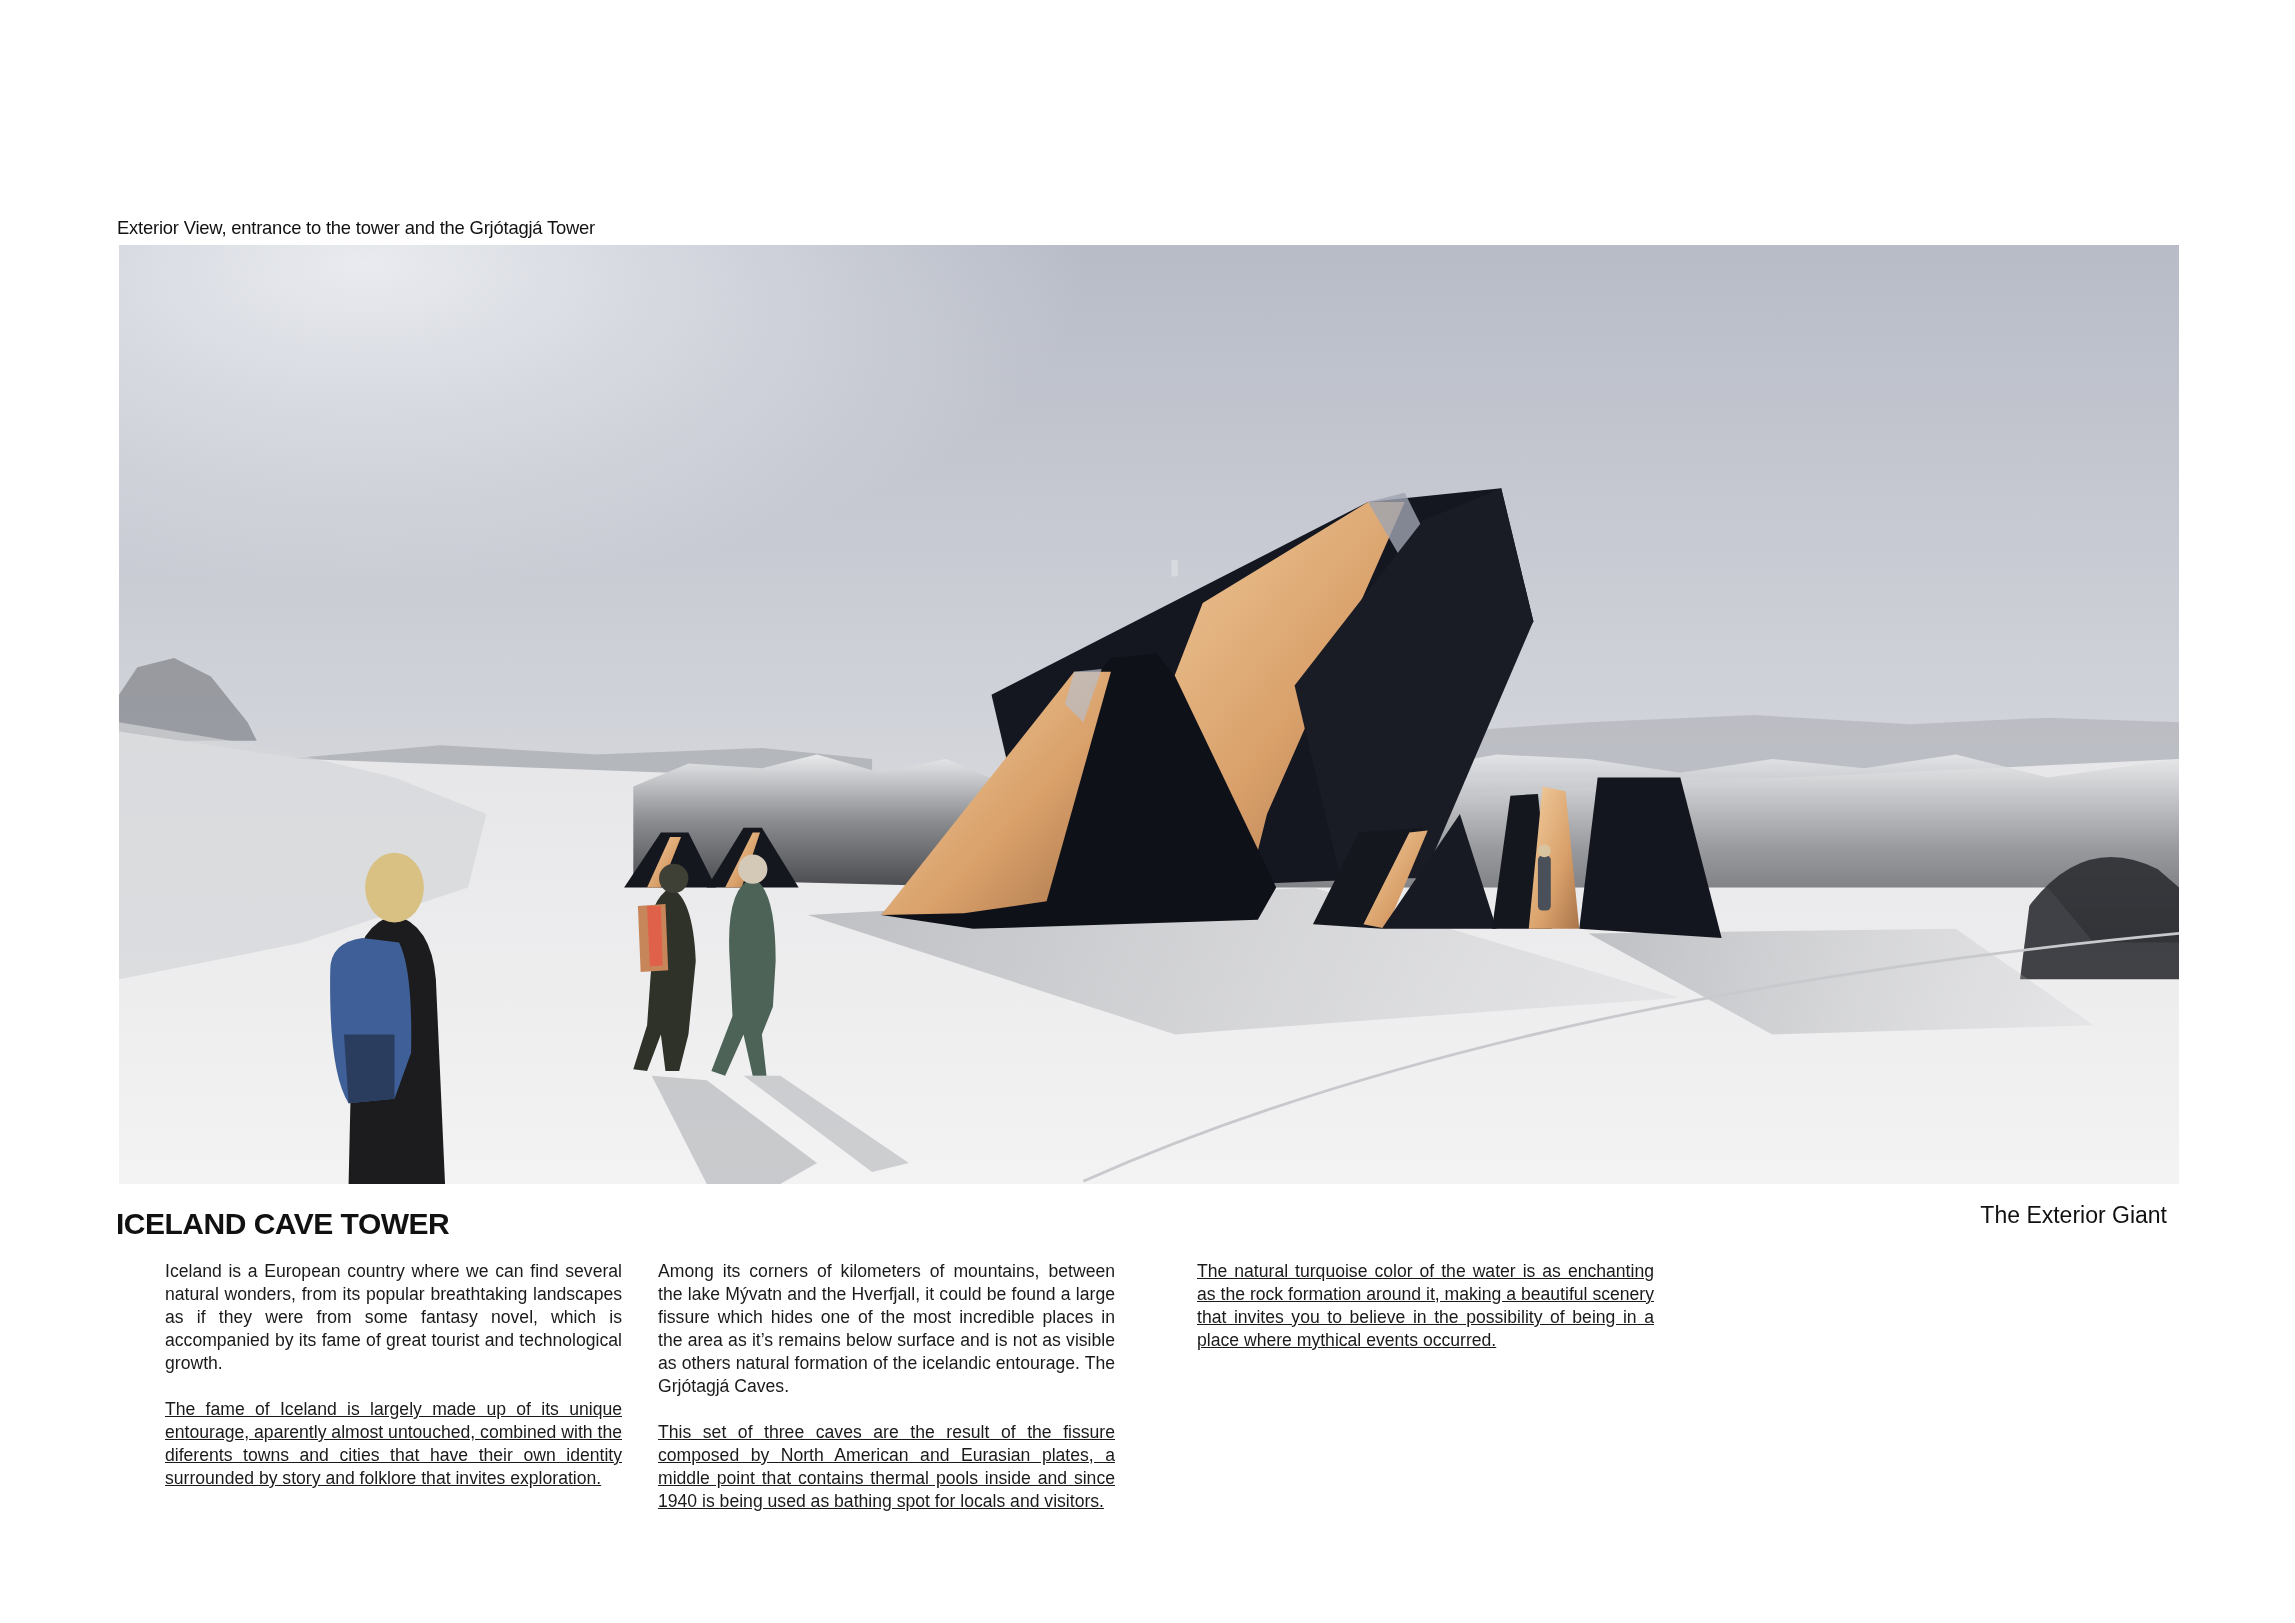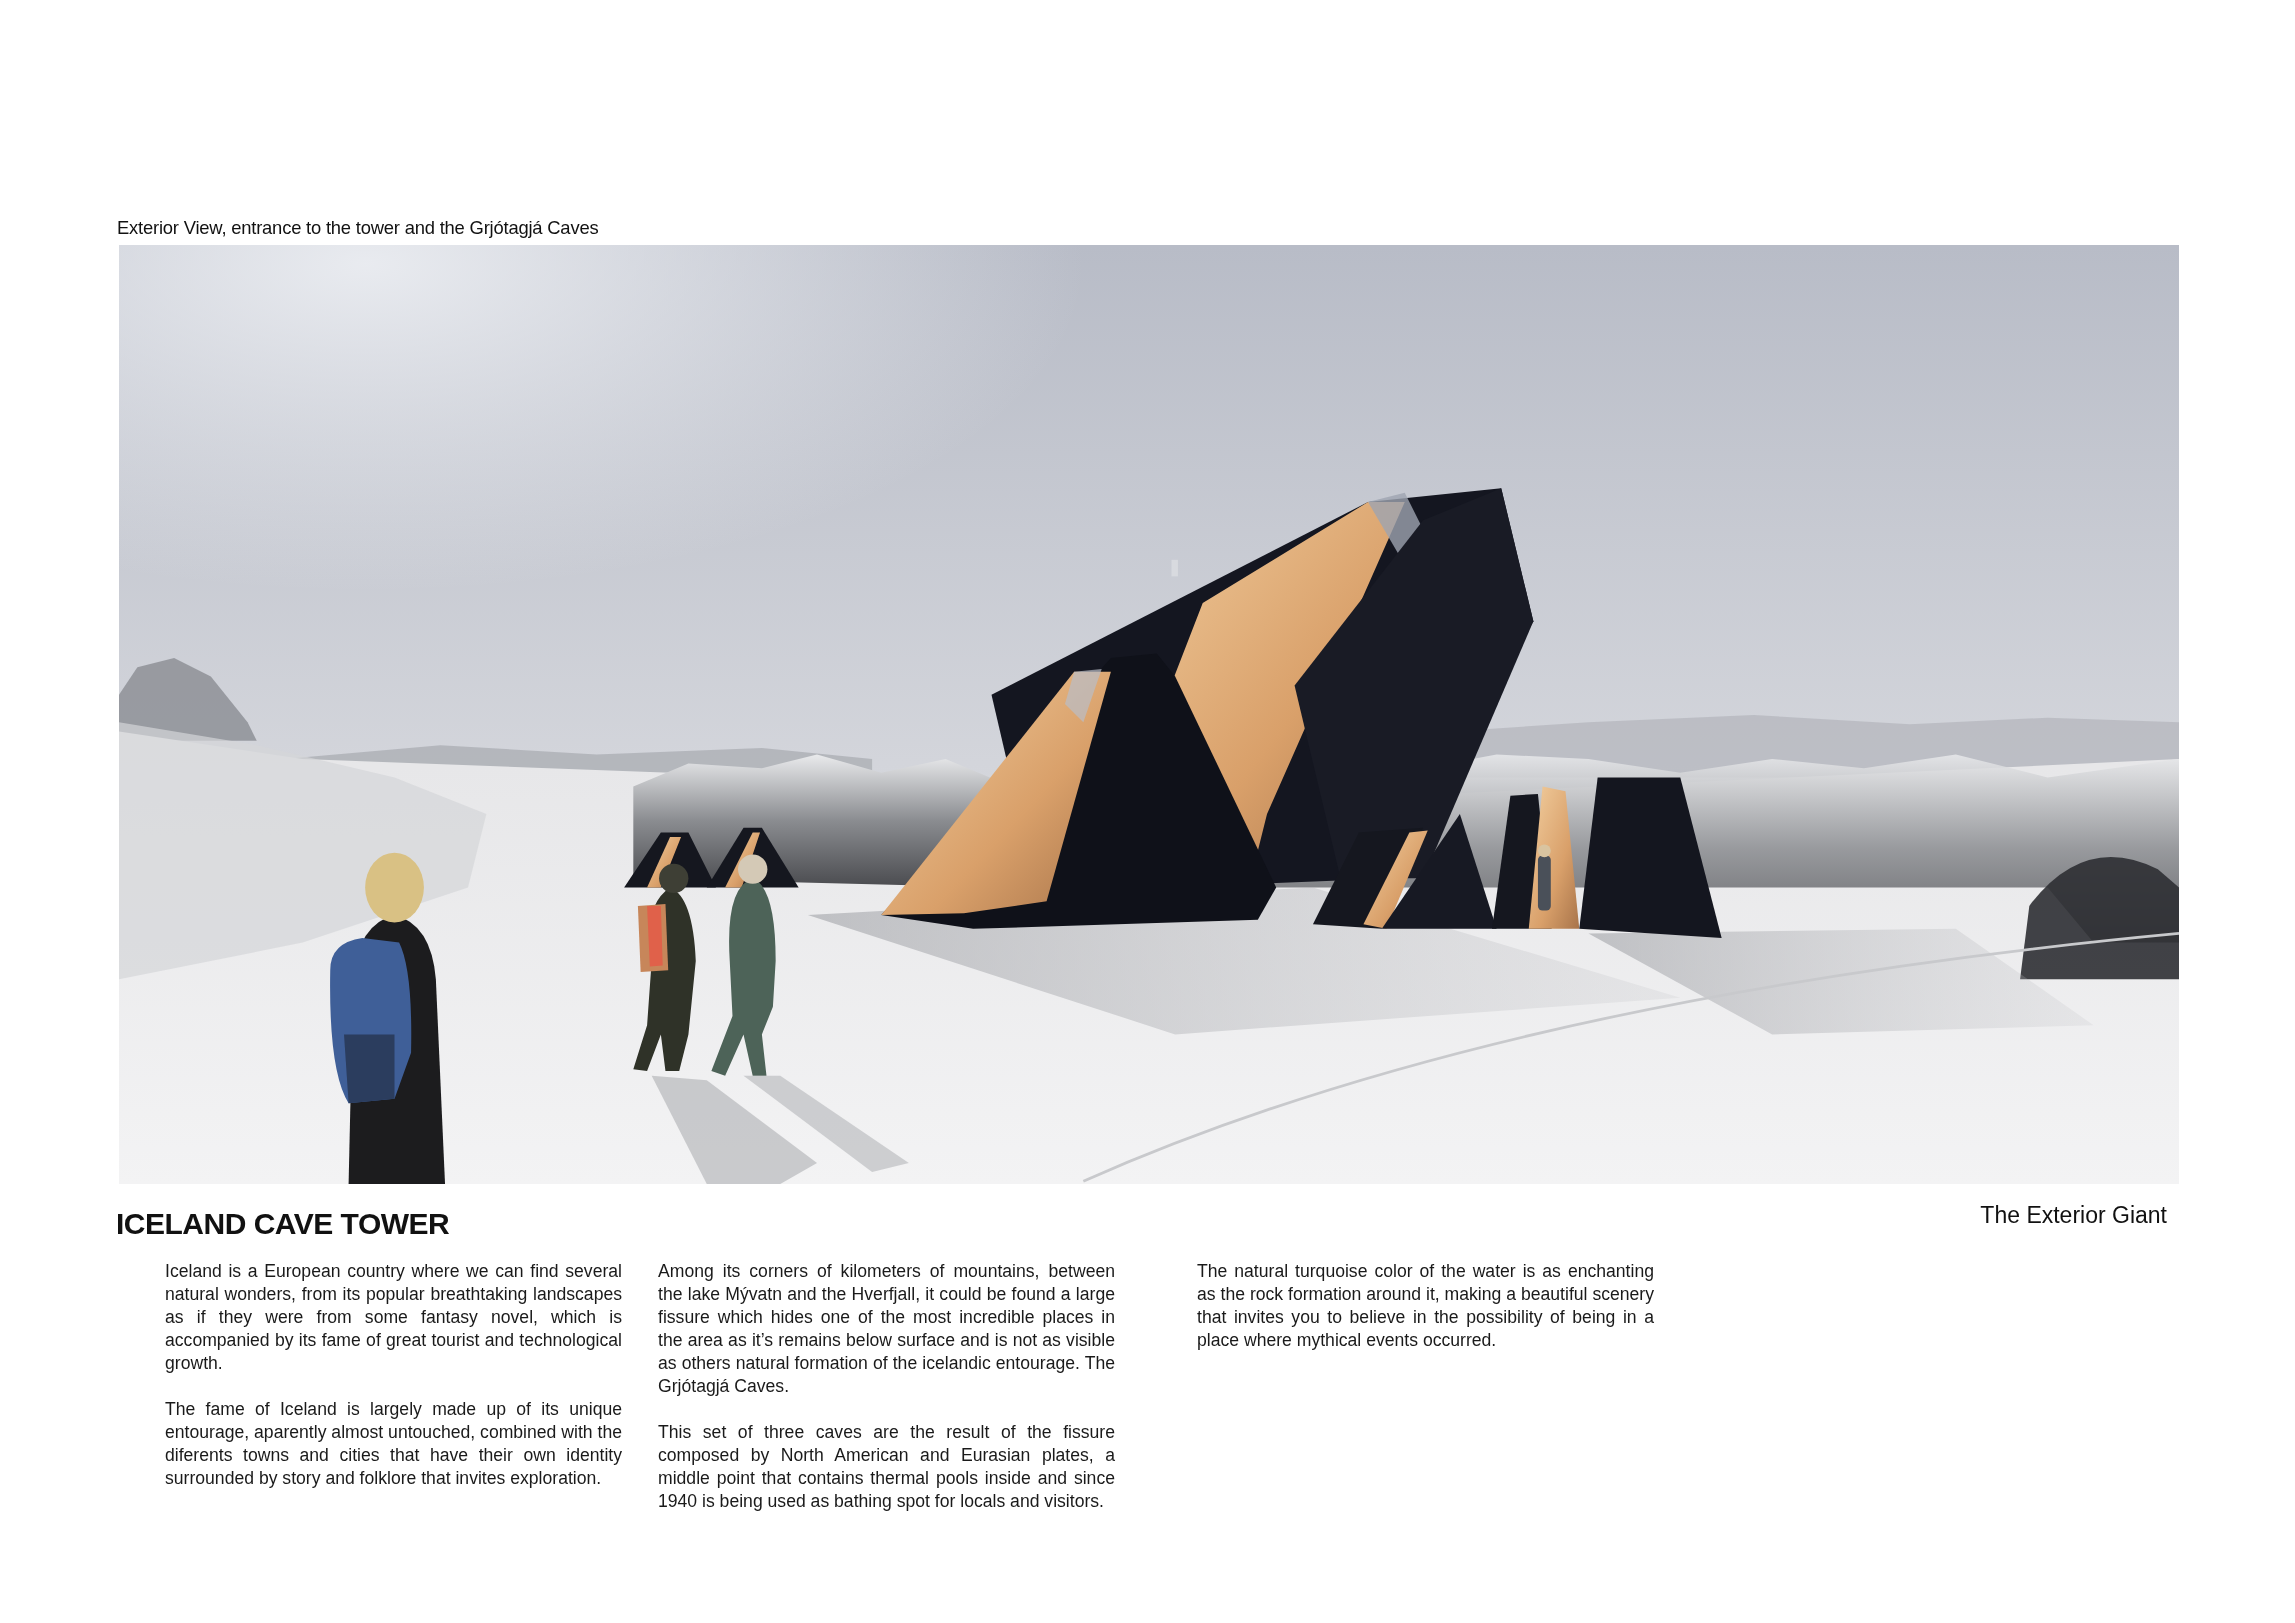--- a/index.html
+++ b/index.html
@@ -22,30 +22,30 @@
     }
     .subtitle {
       position: absolute; right: 129px; top: 1202px;
       font-size: 23px; color: #111;
     }
     .col {
       position: absolute; top: 1260px; width: 457px;
       font-size: 17.6px; line-height: 23px; text-align: justify; color: #1a1a1a;
     }
     .col p { margin: 0 0 23px 0; }
-    .col p:last-child { margin-bottom: 0; }
+    .col p:last-child { margin-bottom: 0; text-decoration: underline; }
     .col1 { left: 117px; margin-left: 48px; }
     .col2 { left: 658px; }
     .col3 { left: 1197px; }
     .col p.nogap { margin-bottom: 0; }
   </style>
 </head>
 <body>
 
-<div class="caption">Exterior View, entrance to the tower and the Grjótagjá Caves</div>
+<div class="caption">Exterior View, entrance to the tower and the Grjótagjá Tower</div>
 
 <div class="render-frame" role="img" aria-label="Architectural rendering: snowy Icelandic landscape with a large dark angular tower structure with glowing amber-lit interior slits, smaller dark wedge-shaped cave entrances, and hikers walking in the foreground">
   <svg viewBox="0 0 2243 1023" preserveAspectRatio="none" xmlns="http://www.w3.org/2000/svg">
     <defs>
       <linearGradient id="sky" x1="0" y1="0" x2="0" y2="1">
         <stop offset="0" stop-color="#b8bcc7"></stop>
         <stop offset="0.55" stop-color="#d3d5db"></stop>
         <stop offset="1" stop-color="#e4e5e8"></stop>
       </linearGradient>
       <radialGradient id="sun" cx="0.12" cy="0.02" r="0.35">

